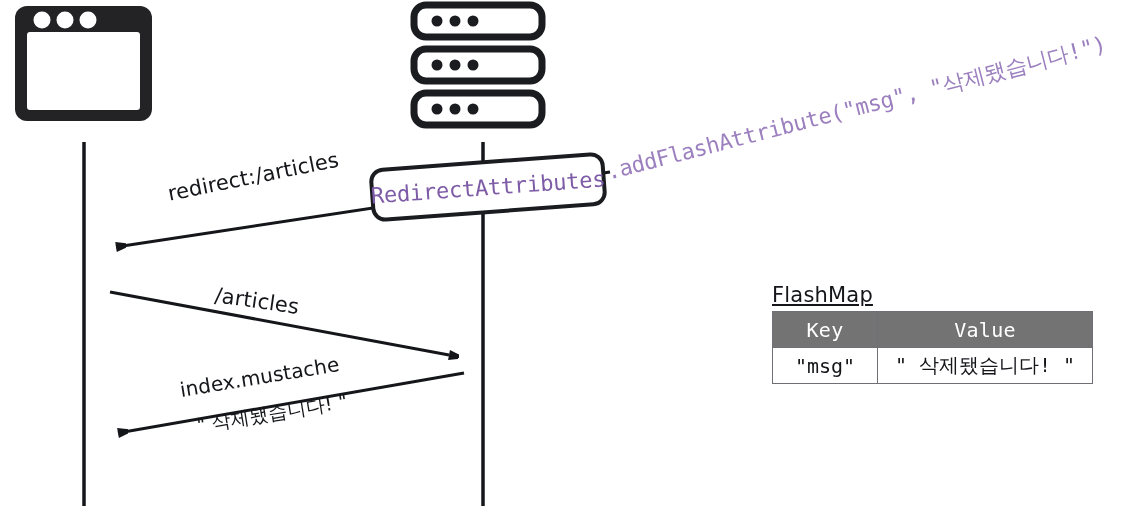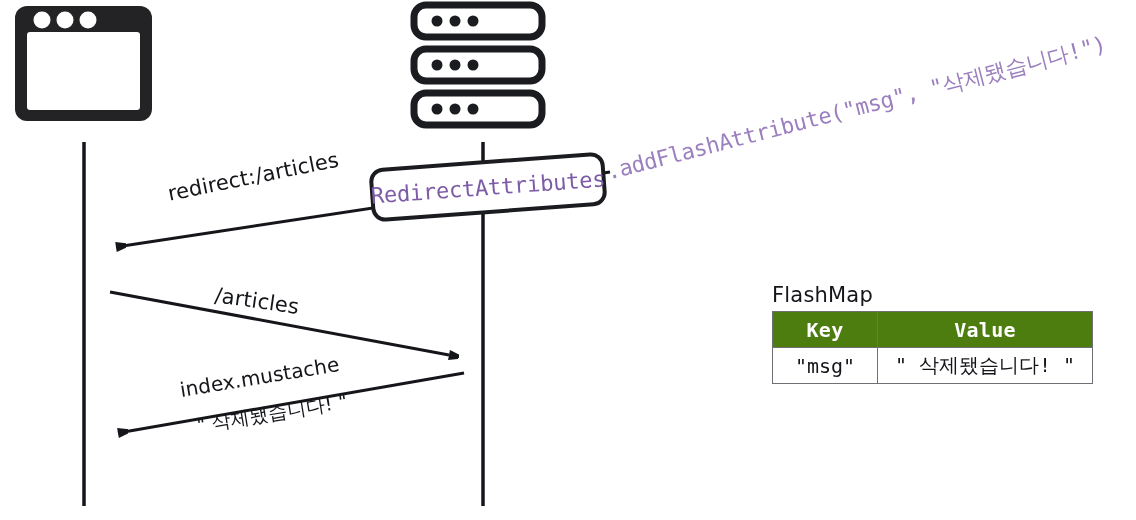--- a/index.html
+++ b/index.html
@@ -86,39 +86,40 @@
     position: absolute;
     left: 772px;
     top: 283px;
   }
   #flashmap-title {
     font-family: "DejaVu Sans", "Liberation Sans", sans-serif;
     font-size: 21px;
     color: #15161a;
     margin-bottom: 4px;
     letter-spacing: 0.2px;
+    text-decoration: underline;
   }
   table.flashmap {
     border-collapse: collapse;
     table-layout: fixed;
     width: 318px;
   }
   table.flashmap th,
   table.flashmap td {
     border: 1.5px solid #6f6f76;
     text-align: center;
     font-family: "DejaVu Sans Mono", "Liberation Mono", monospace;
     font-size: 20px;
     padding: 0;
     height: 35px;
   }
   table.flashmap th {
-    background: #4d7c0f;
+    background: #737373;
     color: #ffffff;
-    font-weight: bold;
+    font-weight: normal;
     letter-spacing: 0.3px;
   }
   table.flashmap td {
     background: #ffffff;
     color: #15161a;
   }
   table.flashmap .col-key { width: 104px; }
   table.flashmap .col-val { width: 214px; }
 </style>
 </head>

